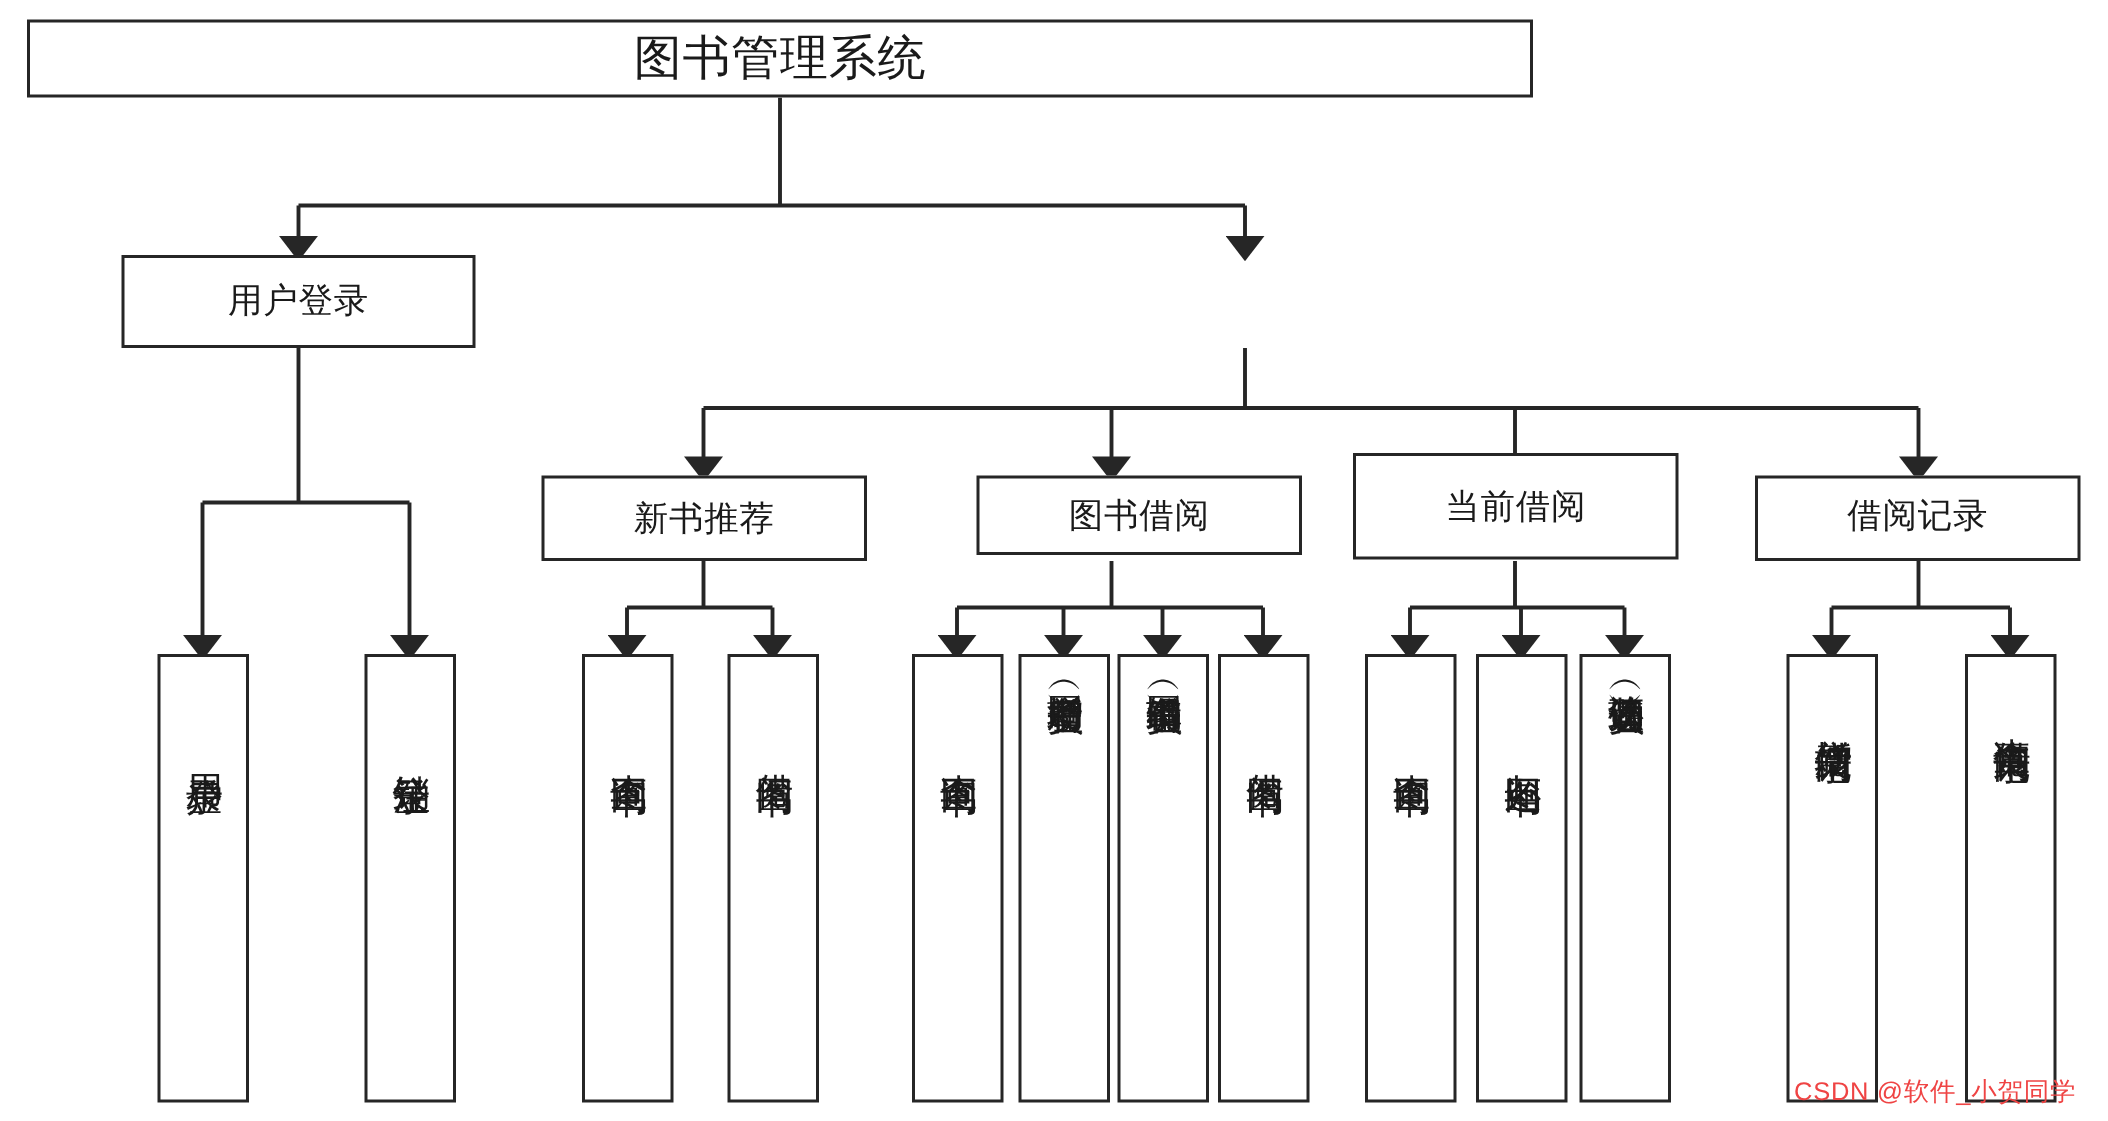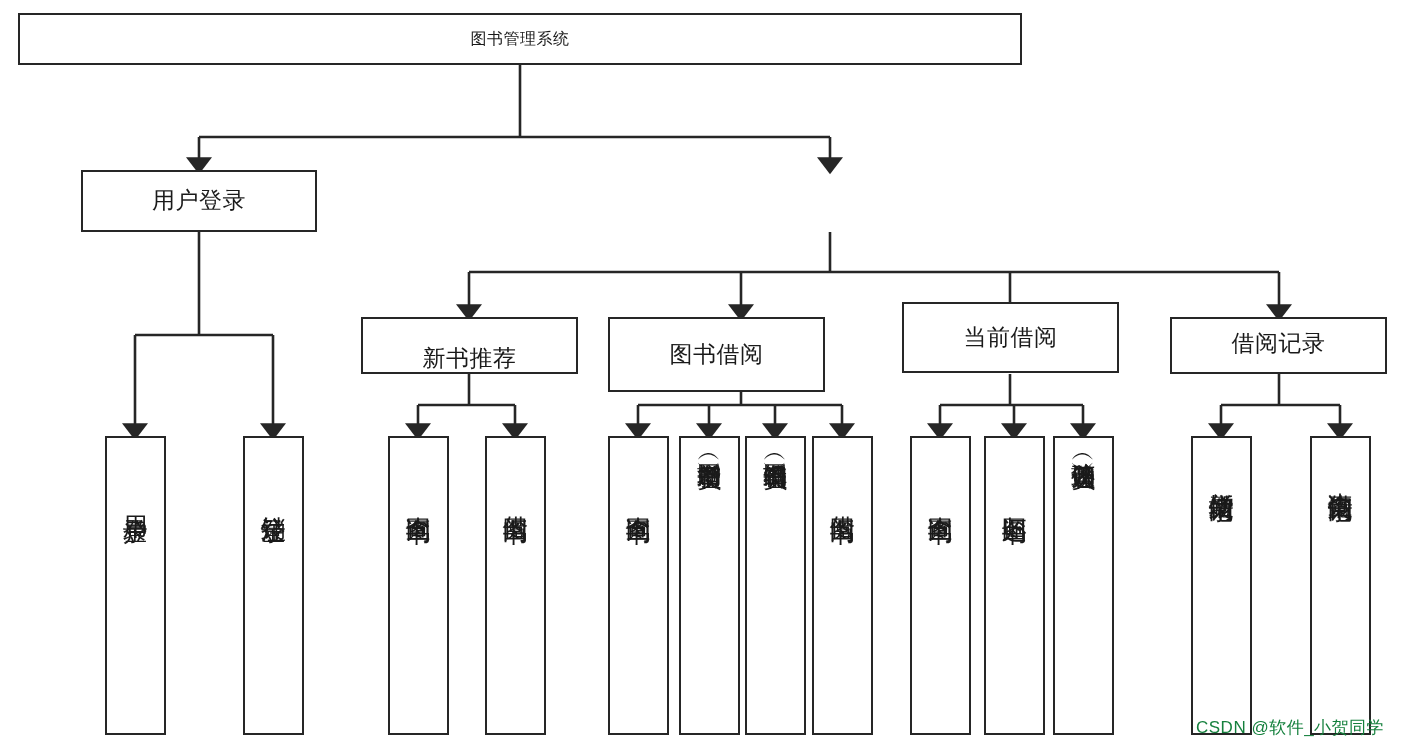--- a/index.html
+++ b/index.html
@@ -40,21 +40,21 @@
     text-align: center;
     line-height: 1.18;
     white-space: nowrap;
     font-weight: 400;
   }
   .node.horiz .label {
     font-size: 23px;
     letter-spacing: 0.5px;
   }
   .node.root .label {
-    font-size: 16px;
+    font-size: 32px;
     letter-spacing: 0.5px;
   }
   .node.vert {
     align-items: flex-start;
     justify-content: center;
     padding-top: 6px;
   }
   .node.vert .label {
     writing-mode: vertical-rl;
     text-orientation: upright;
@@ -69,21 +69,21 @@
   }
   .node.vert.pad .label {
     padding-top: 52px;
   }
   .node.vert.pad2 .label {
     padding-top: 28px;
   }
   .watermark {
     position: absolute;
     font-size: 17px;
-    color: #15803d;
+    color: #ef4444;
     white-space: nowrap;
     letter-spacing: 0.5px;
   }
 </style>
 </head>
 <body>
 
 <div id="canvas">
 
   <svg id="edges" viewBox="0 0 1405 747" xmlns="http://www.w3.org/2000/svg">
@@ -137,24 +137,24 @@
   </svg>
 
   <div class="node root horiz" style="left:18px; top:13px; width:1004px; height:52px;">
     <span class="label">图书管理系统</span>
   </div>
 
   <div class="node horiz" style="left:81px; top:170px; width:236px; height:62px;">
     <span class="label">用户登录</span>
   </div>
 
-  <div class="node horiz" style="left:361px; top:317px; width:217px; height:57px;align-items:flex-end;">
+  <div class="node horiz" style="left:361px; top:317px; width:217px; height:57px;">
     <span class="label">新书推荐</span>
   </div>
-  <div class="node horiz" style="left:608px; top:317px; width:217px; height:75px;">
+  <div class="node horiz" style="left:651px; top:317px; width:217px; height:53px;">
     <span class="label">图书借阅</span>
   </div>
   <div class="node horiz" style="left:902px; top:302px; width:217px; height:71px;">
     <span class="label">当前借阅</span>
   </div>
   <div class="node horiz" style="left:1170px; top:317px; width:217px; height:57px;font-family:Liberation Mono, monospace;">
     <span class="label">借阅记录</span>
   </div>
 
   <div class="node vert pad" style="left:105px; top:436px; width:61px; height:299px;">

